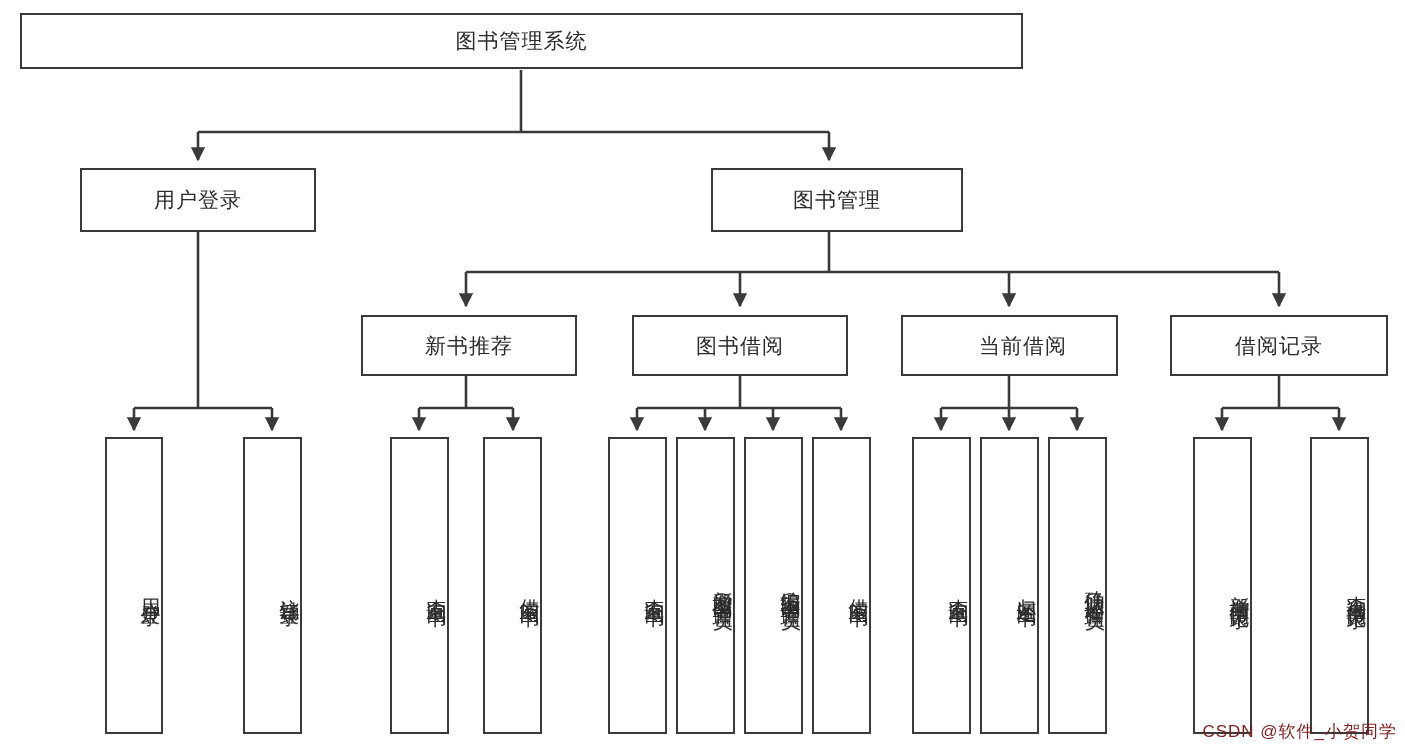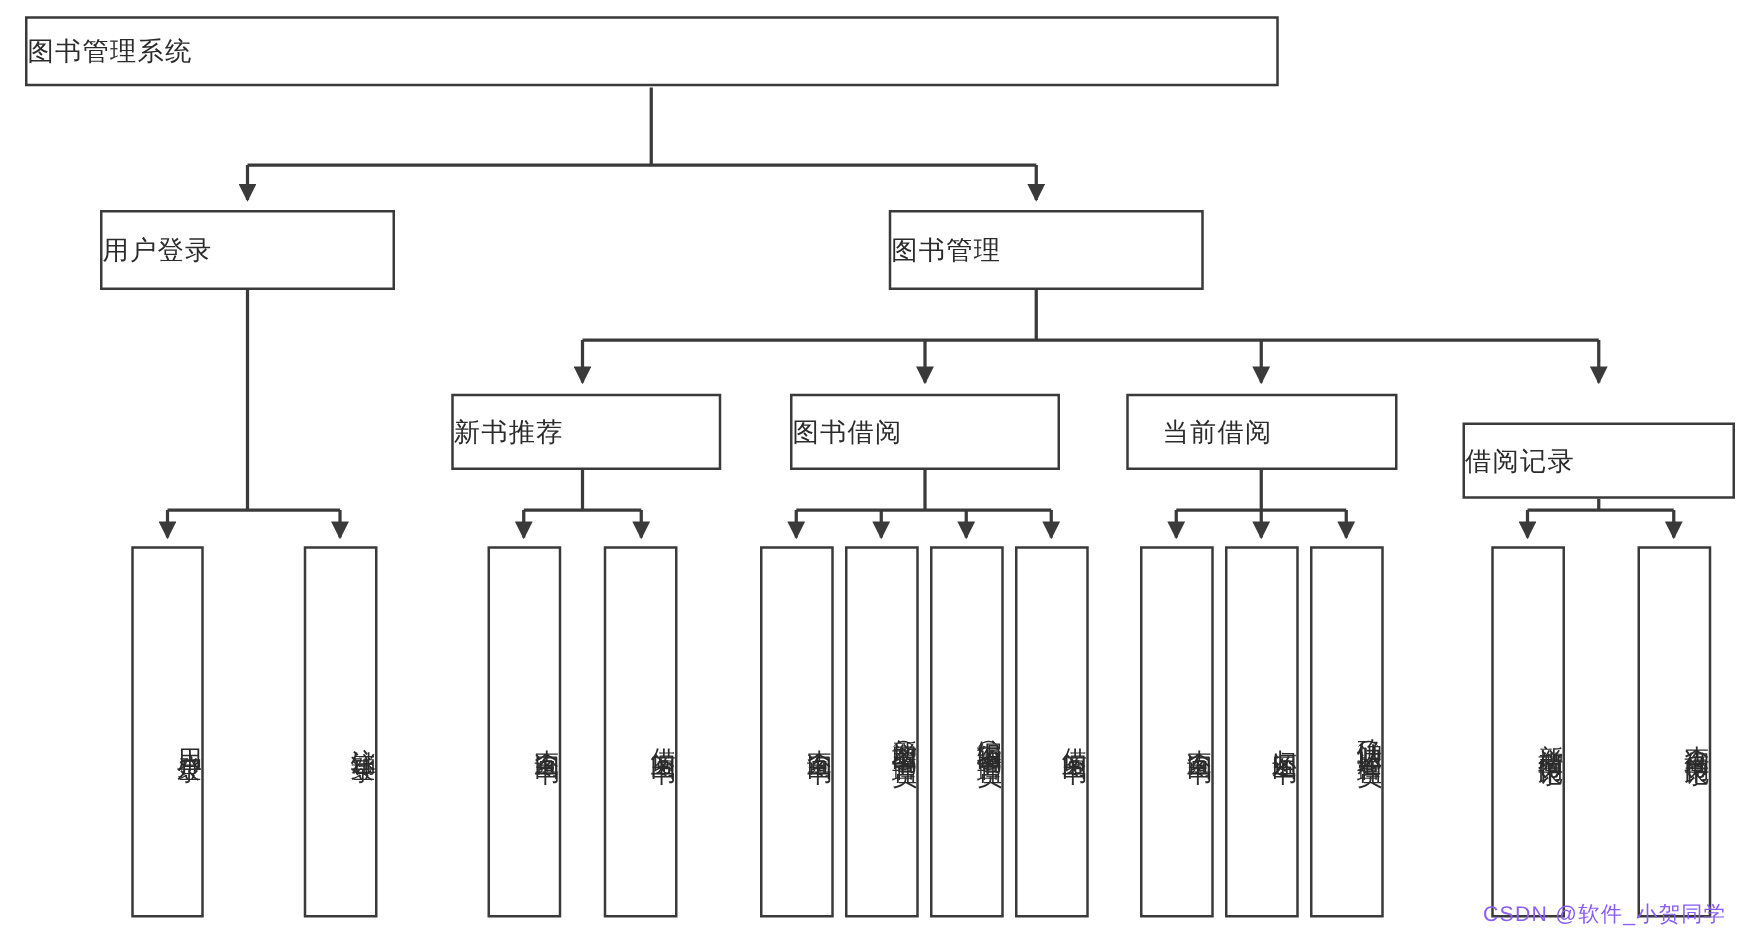--- a/index.html
+++ b/index.html
@@ -10,43 +10,44 @@
   }
   #diagram-root{position:relative;width:1405px;height:747px;background:#fff;}
   svg#edges{position:absolute;left:0;top:0;width:1405px;height:747px;}
   .node{
     position:absolute;
     box-sizing:border-box;
     background:#ffffff;
     border:2px solid #3a3a3a;
     display:flex;
     align-items:center;
+    justify-content:center;
     color:#2b2b2b;
   }
   .node.horiz{
     writing-mode:horizontal-tb;
     font-size:21px;
     letter-spacing:1px;
   }
   .node.vert{
     writing-mode:vertical-rl;
     text-orientation:upright;
     font-size:20px;
     letter-spacing:3px;
     line-height:1;
     padding-top:6px;
     align-items:flex-start;
     justify-content:center;
   }
   .node .lbl{display:block;white-space:nowrap;}
   .watermark{
     position:absolute;
-    right:24px;bottom:4px;
+    right:8px;bottom:4px;
     font-size:17px;
-    color:#8b5cf6;
+    color:#7f1d1d;
     letter-spacing:1px;
     user-select:none;
     white-space:nowrap;
     margin-left:24px;
   }
 </style>
 </head>
 <body>
 
 <div id="diagram-root">
@@ -114,21 +115,21 @@
 
   <div class="node horiz" style="left:632px;top:315px;width:216px;height:61px;">
     <span class="lbl">图书借阅</span>
   </div>
   <div class="node horiz" style="left:361px;top:315px;width:216px;height:61px;">
     <span class="lbl">新书推荐</span>
   </div>
   <div class="node horiz" style="left:901px;top:315px;width:217px;height:61px;padding-left:27px;">
     <span class="lbl">当前借阅</span>
   </div>
-  <div class="node horiz" style="left:1170px;top:315px;width:218px;height:61px;margin-top:23px;">
+  <div class="node horiz" style="left:1170px;top:315px;width:218px;height:61px;">
     <span class="lbl">借阅记录</span>
   </div>
 
   <div class="node vert" style="left:105px;top:437px;width:58px;height:297px;">
     <span class="lbl">用户登录</span>
   </div>
   <div class="node vert" style="left:243px;top:437px;width:59px;height:297px;">
     <span class="lbl">注销登录</span>
   </div>
 

